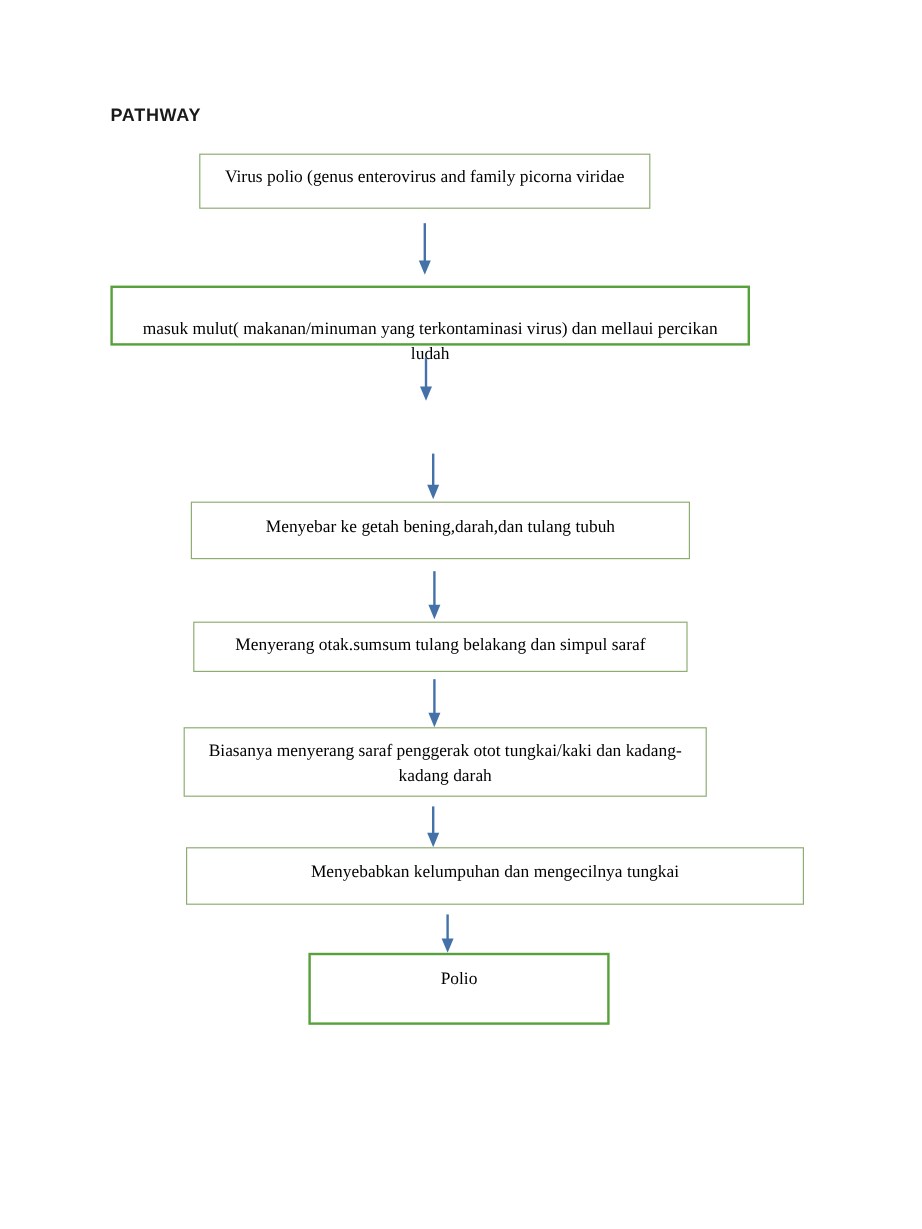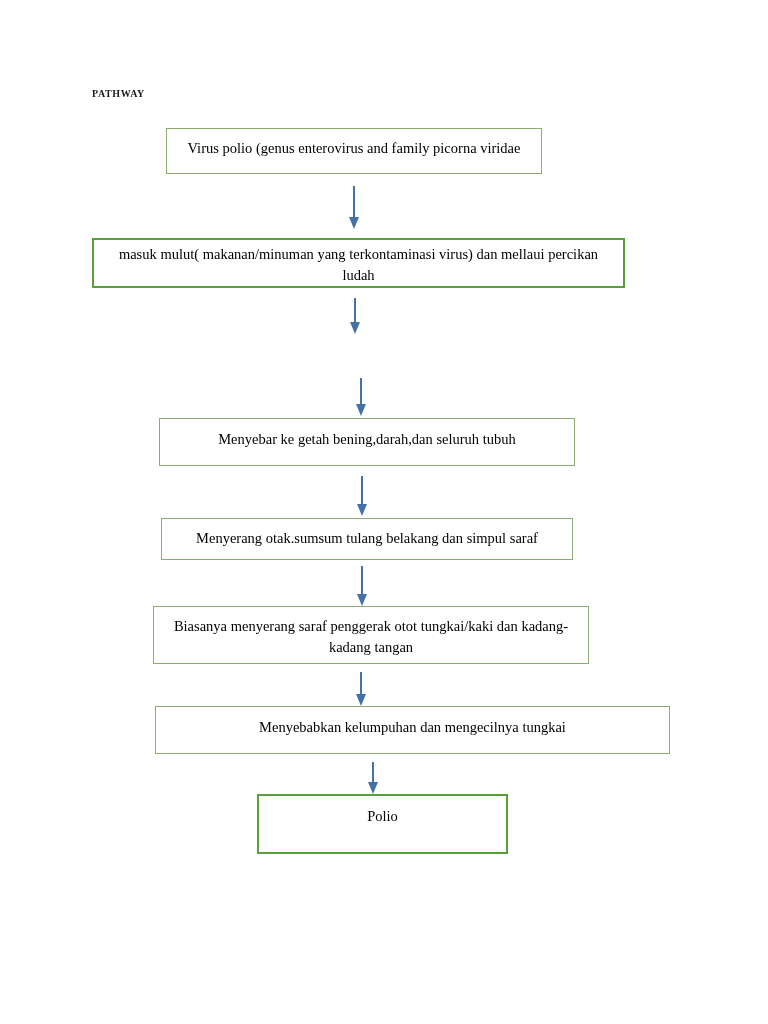--- a/index.html
+++ b/index.html
@@ -23,23 +23,23 @@
     width: 768px;
     height: 1024px;
     background: #ffffff;
   }
 
   
   .pathway-label {
     position: absolute;
     left: 92px;
     top: 88px;
-    font-family: Liberation Serif, serif;
+    font-family: Liberation Sans, sans-serif;
     font-weight: bold;
-    font-size: 10px;
+    font-size: 15px;
     letter-spacing: 0.6px;
     color: #1a1a1a;
     white-space: nowrap;
   }
 
   
   .node {
     position: absolute;
     box-sizing: border-box;
     background: #ffffff;
@@ -86,41 +86,41 @@
     <span class="node-text">Virus polio (genus enterovirus and family picorna viridae</span>
   </div>
 
   <div class="arrow" style="left:346px; top:186px; height:46px;">
     <svg width="16" height="46" viewBox="0 0 16 46">
       <line x1="8" y1="0" x2="8" y2="33" stroke="#4472a8" stroke-width="2"></line>
       <polygon points="3,31 13,31 8,43" fill="#4472a8"></polygon>
     </svg>
   </div>
 
-  <div class="node thick" style="left:92px; top:238px; width:533px; height:50px; padding-top:4px;">
+  <div class="node thick" style="left:92px; top:238px; width:533px; height:50px; padding-top:24px;">
     <span class="node-text">masuk mulut( makanan/minuman yang terkontaminasi virus) dan mellaui percikan ludah</span>
   </div>
 
   <div class="arrow" style="left:347px; top:298px; height:38px;">
     <svg width="16" height="38" viewBox="0 0 16 38">
       <line x1="8" y1="0" x2="8" y2="26" stroke="#4472a8" stroke-width="2"></line>
       <polygon points="3,24 13,24 8,36" fill="#4472a8"></polygon>
     </svg>
   </div>
 
 
   <div class="arrow" style="left:353px; top:378px; height:40px;">
     <svg width="16" height="40" viewBox="0 0 16 40">
       <line x1="8" y1="0" x2="8" y2="28" stroke="#4472a8" stroke-width="2"></line>
       <polygon points="3,26 13,26 8,38" fill="#4472a8"></polygon>
     </svg>
   </div>
 
   <div class="node" style="left:159px; top:418px; width:416px; height:48px; padding-top:10px;">
-    <span class="node-text">Menyebar ke getah bening,darah,dan seluruh tubuh</span>
+    <span class="node-text">Menyebar ke getah bening,darah,dan tulang tubuh</span>
   </div>
 
   <div class="arrow" style="left:354px; top:476px; height:42px;">
     <svg width="16" height="42" viewBox="0 0 16 42">
       <line x1="8" y1="0" x2="8" y2="30" stroke="#4472a8" stroke-width="2"></line>
       <polygon points="3,28 13,28 8,40" fill="#4472a8"></polygon>
     </svg>
   </div>
 
   <div class="node" style="left:161px; top:518px; width:412px; height:42px; padding-top:9px;">
@@ -128,21 +128,21 @@
   </div>
 
   <div class="arrow" style="left:354px; top:566px; height:42px;">
     <svg width="16" height="42" viewBox="0 0 16 42">
       <line x1="8" y1="0" x2="8" y2="30" stroke="#4472a8" stroke-width="2"></line>
       <polygon points="3,28 13,28 8,40" fill="#4472a8"></polygon>
     </svg>
   </div>
 
   <div class="node" style="left:153px; top:606px; width:436px; height:58px; padding-top:9px;">
-    <span class="node-text">Biasanya menyerang saraf penggerak otot tungkai/kaki dan kadang-kadang tangan</span>
+    <span class="node-text">Biasanya menyerang saraf penggerak otot tungkai/kaki dan kadang-kadang darah</span>
   </div>
 
   <div class="arrow" style="left:353px; top:672px; height:36px;">
     <svg width="16" height="36" viewBox="0 0 16 36">
       <line x1="8" y1="0" x2="8" y2="24" stroke="#4472a8" stroke-width="2"></line>
       <polygon points="3,22 13,22 8,34" fill="#4472a8"></polygon>
     </svg>
   </div>
 
   <div class="node" style="left:155px; top:706px; width:515px; height:48px; padding-top:10px;">

